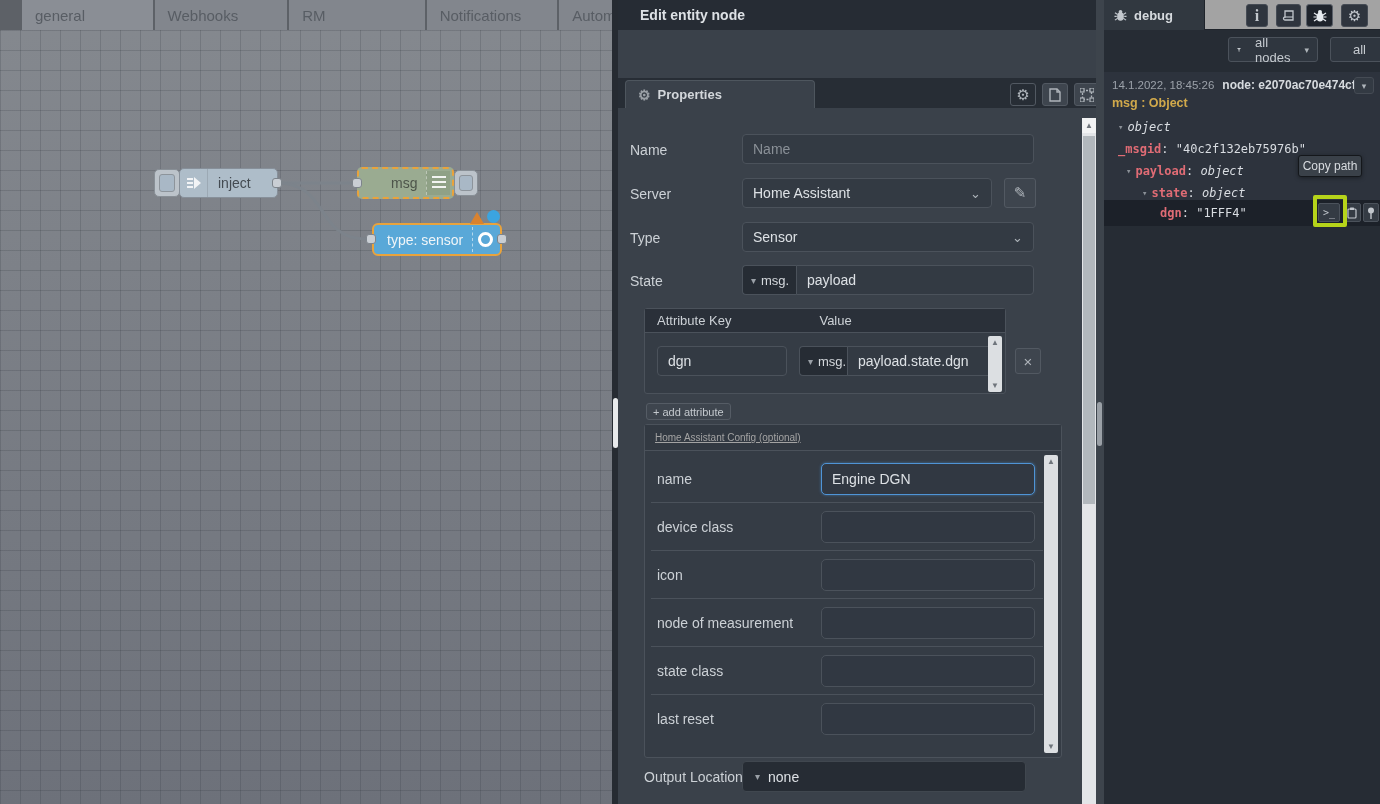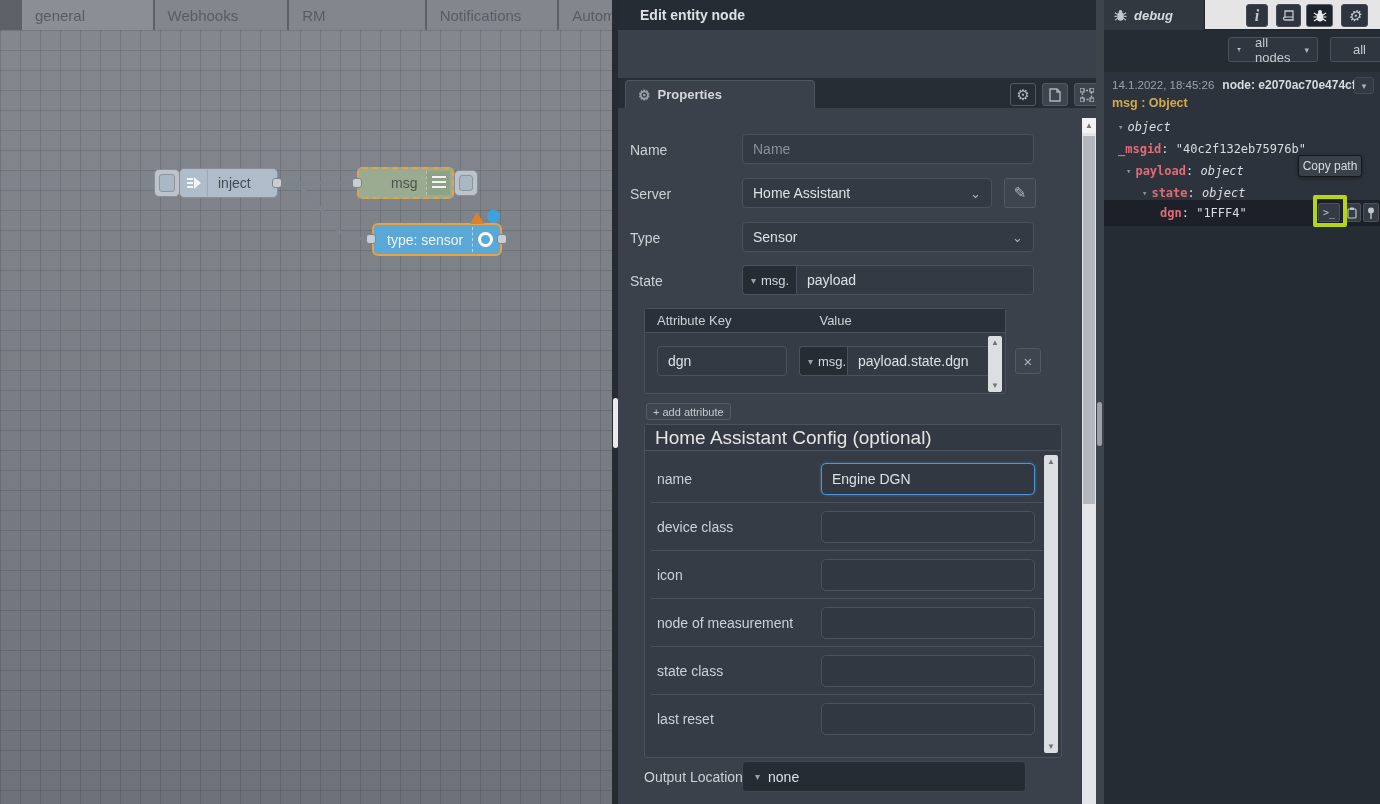--- a/index.html
+++ b/index.html
@@ -78,21 +78,21 @@
   
   #attr-box { left:26px; top:200px; width:362px; height:86px; border:1px solid #4b525b; border-radius:3px; background:#353c45; }
   #attr-head { position:absolute; left:0; top:0; right:0; height:24px; background:#2a3039; border-bottom:1px solid #4b525b;
     font-size:13px; color:#ccd1d6; display:flex; align-items:center; }
   #add-attr { position:absolute; left:28px; top:295px; height:17px; padding:0 6px; background:#3e454e; border:1px solid #555c65;
     border-radius:3px; color:#c4c9ce; font-size:11px; display:flex; align-items:center; }
 
   
   #ha-box { left:26px; top:316px; width:418px; height:334px; border:1px solid #4b525b; border-radius:3px; background:#353c45; }
   #ha-title { position:absolute; left:0; top:0; right:0; height:26px; border-bottom:1px solid #4b525b;
-    font-size:19px; color:#e5e5e5; display:flex; align-items:center; padding-left:10px; background:#323942; }
+    font-size:10px; color:#a3a3a3; display:flex; align-items:center; padding-left:10px; background:#323942;text-decoration:underline; }
   .ha-row { position:absolute; left:6px; width:392px; height:48px; border-bottom:1px solid #4b525b; }
   .ha-row:last-of-type { border-bottom:none; }
   .ha-label { position:absolute; left:6px; top:16px; font-size:14px; color:#ccd1d6; }
   .ha-input { position:absolute; left:170px; top:8px; width:214px; height:32px; background:#313842; border:1px solid #4b525b;
     border-radius:5px; color:#dde1e5; font-size:14px; padding:0 10px; outline:none; font-family:"Liberation Sans",sans-serif; }
   .ha-input.focused { border:1px solid #4f94d6; box-shadow:0 0 3px rgba(79,148,214,0.6); }
 
   
   .lscroll { position:absolute; width:14px; background:#dcdfe2; border-radius:2px; }
   .lscroll .sarrow { position:absolute; left:0; width:14px; height:13px; color:#6f757c; font-size:8px; text-align:center; line-height:13px; }
@@ -104,21 +104,21 @@
   #tray-scroll { left:464px; top:10px; width:14px; height:686px; background:#e3e5e8; }
   #tray-scroll .sarrow { position:absolute; left:0; top:0; width:14px; height:15px; color:#6f757c; font-size:8px; text-align:center; line-height:15px; background:#f2f3f4; }
   #tray-scroll .sthumb { position:absolute; left:1px; top:18px; width:12px; height:368px; background:#b2b8bd; }
 
   
   #divider { left:1096px; top:0; width:8px; height:804px; background:#3d444c; }
   #divider .handle { position:absolute; left:1px; top:402px; width:5px; height:44px; background:#9aa0a6; border-radius:3px; }
 
   
   #debugbar { left:1104px; top:0; width:276px; height:804px; background:#262c34; }
-  #dbg-header { position:absolute; left:0; top:0; width:276px; height:30px; background:#e5e5e5; border-bottom:1px solid #1f242b;font-style:italic; }
+  #dbg-header { position:absolute; left:0; top:0; width:276px; height:30px; background:#a3a3a3; border-bottom:1px solid #1f242b; }
   #dbg-tab { position:absolute; left:0; top:0; width:101px; height:30px; background:#313840; border-right:1px solid #1f242b;
     display:flex; align-items:center; gap:7px; padding-left:10px; font-weight:bold; font-size:13px; color:#d6dade; }
   .dbg-hbtn { position:absolute; top:4px; height:23px; background:#2f353e; border:1px solid #454b54; border-radius:3px;
     display:flex; align-items:center; justify-content:center; color:#c2c7cd; }
   .dbg-hbtn.pressed { background:#1e232b; border-color:#5a6069; }
   #dbg-filterrow { position:absolute; left:0; top:30px; width:276px; height:36px; }
   .dbg-fbtn { position:absolute; top:7px; height:25px; background:#2f363f; border:1px solid #4b525b; border-radius:3px;
     display:flex; align-items:center; gap:14px; padding:0 8px; color:#c6cbd0; font-size:13px; }
 
   #dbg-msg { position:absolute; left:0; top:72px; width:276px; height:150px; background:#2d333d; border-bottom:1px solid #20252d; }

